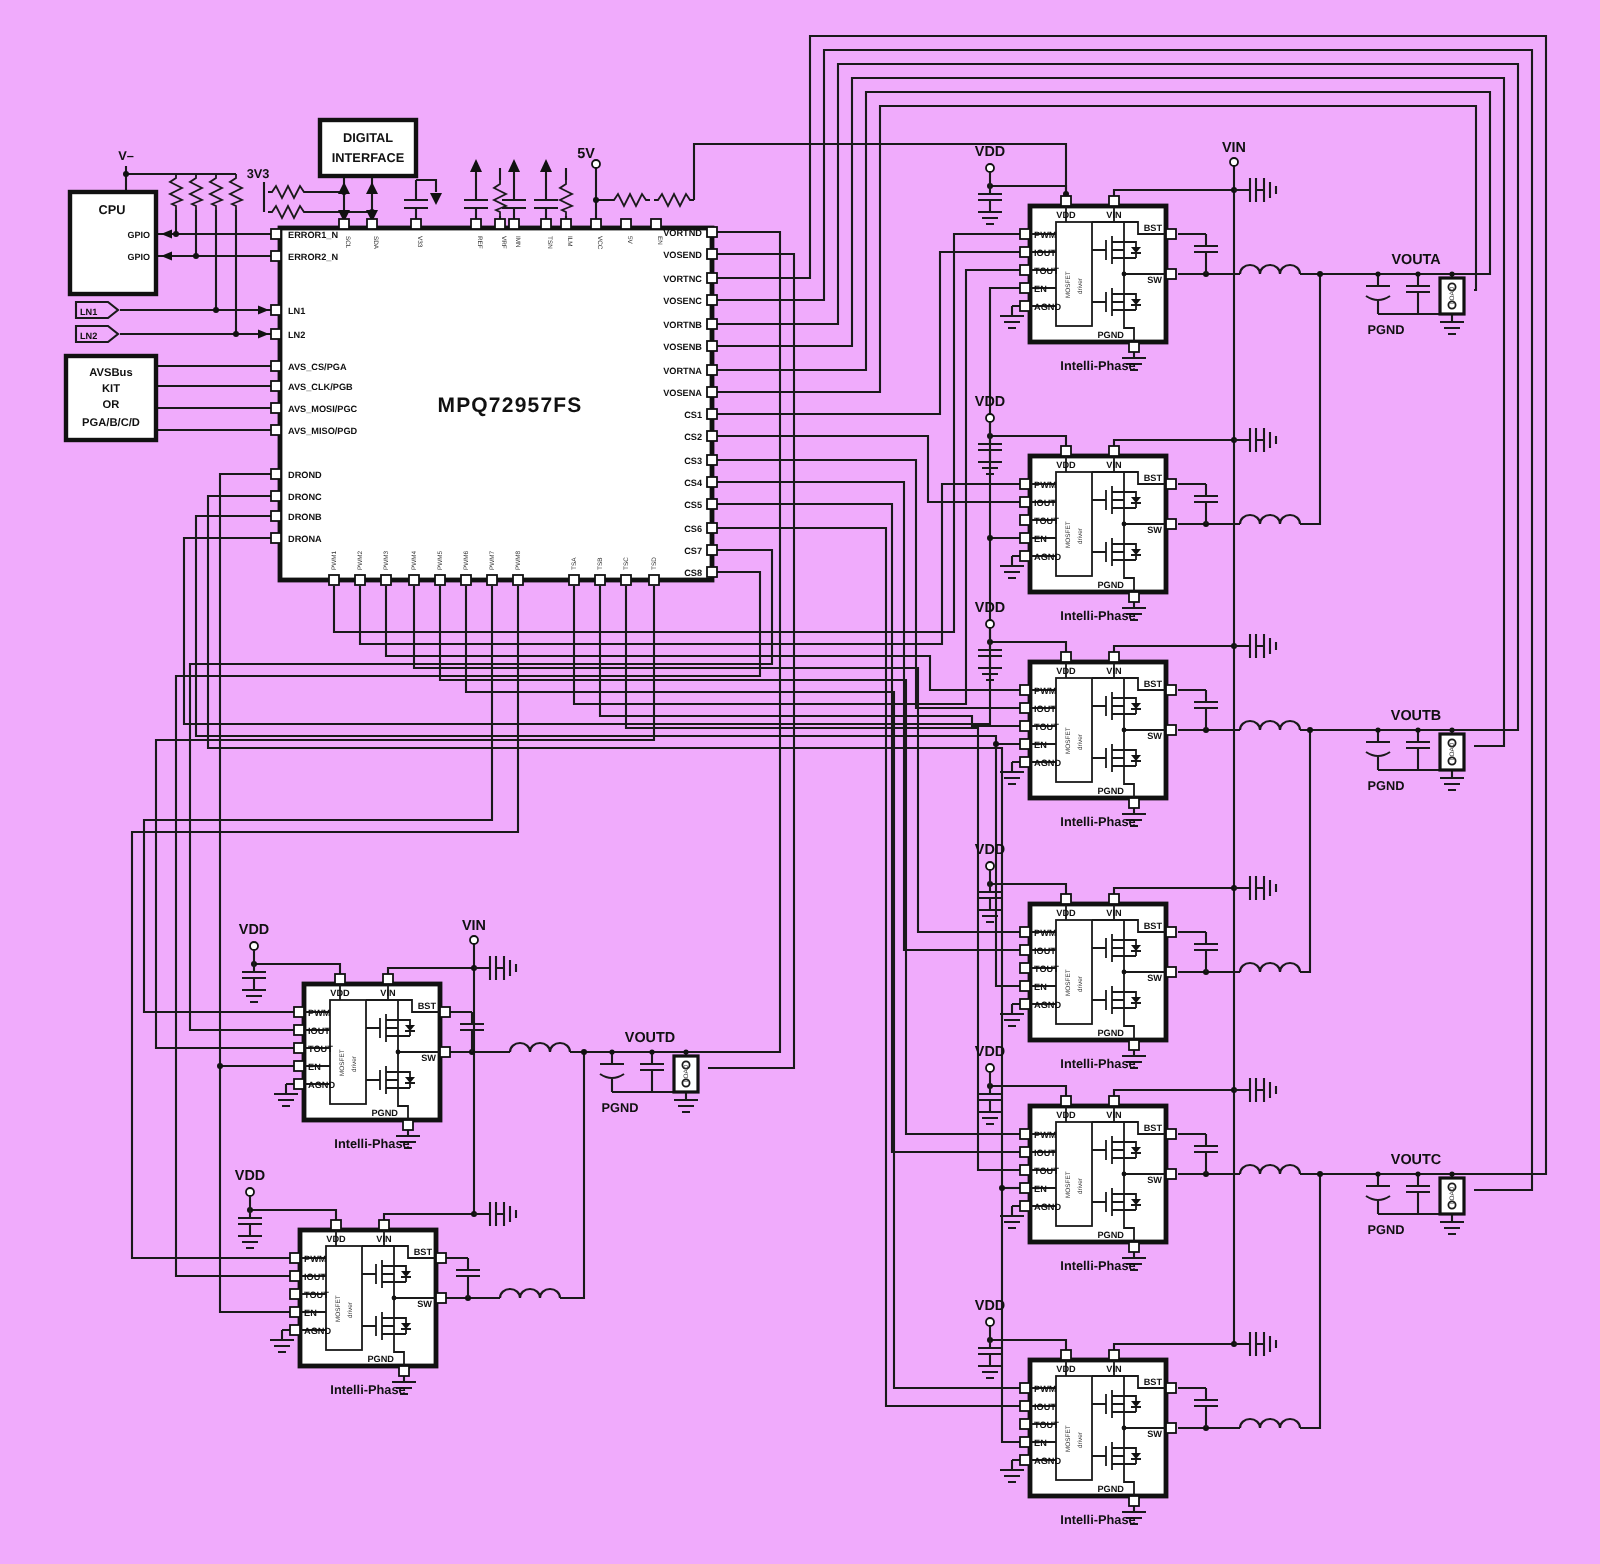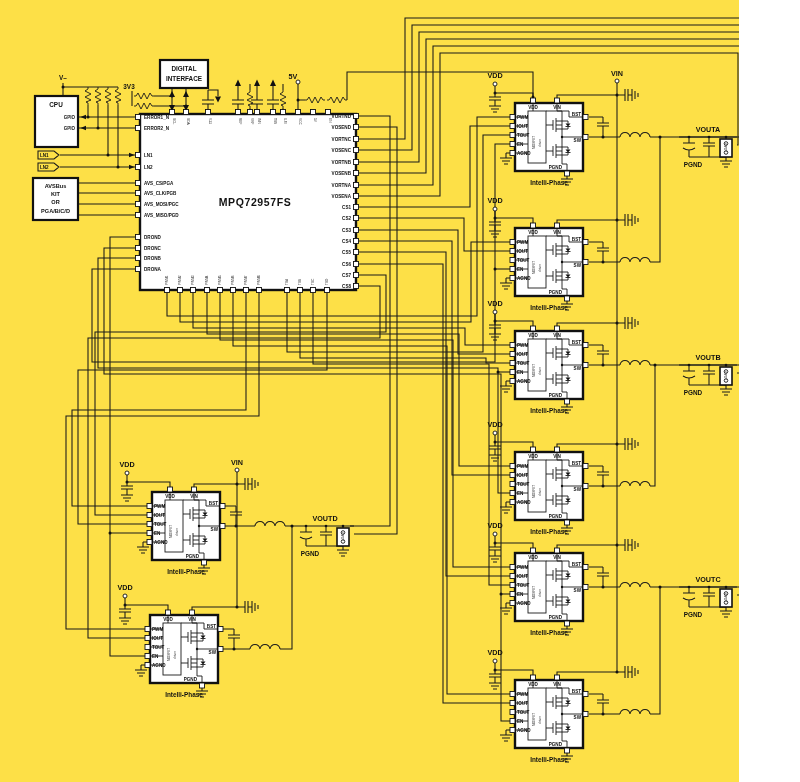--- a/index.html
+++ b/index.html
@@ -1,16 +1,16 @@
 <!DOCTYPE html>
 <html><head>
 <meta charset="utf-8">
 <style>
   html,body{margin:0;padding:0;background:#ffffff}
-  #page{width:739px;height:782px;position:relative;background:#fde047;overflow:hidden}
+  #page{width:800px;height:782px;position:relative;background:#f0abfc;overflow:hidden}
   svg{font-family:"Liberation Sans","DejaVu Sans",sans-serif}
   .w{stroke:#1a1a1a;stroke-width:1.05;fill:none}
   .thin{stroke:#1a1a1a;stroke-width:0.9;fill:none}
   .sq{fill:#ffffff;stroke:#111;stroke-width:0.9}
   .blk{fill:#ffffff;stroke:#111;stroke-width:2.2}
   .ibox{fill:#ffffff;stroke:#111;stroke-width:2.4}
   .t3{font-size:3.2px;fill:#333}
   .t4{font-size:4.6px;font-weight:700;fill:#111}
   .t45{font-size:4.5px;font-weight:700;fill:#111}
   .tb5{font-size:5.6px;font-weight:700;fill:#111}

